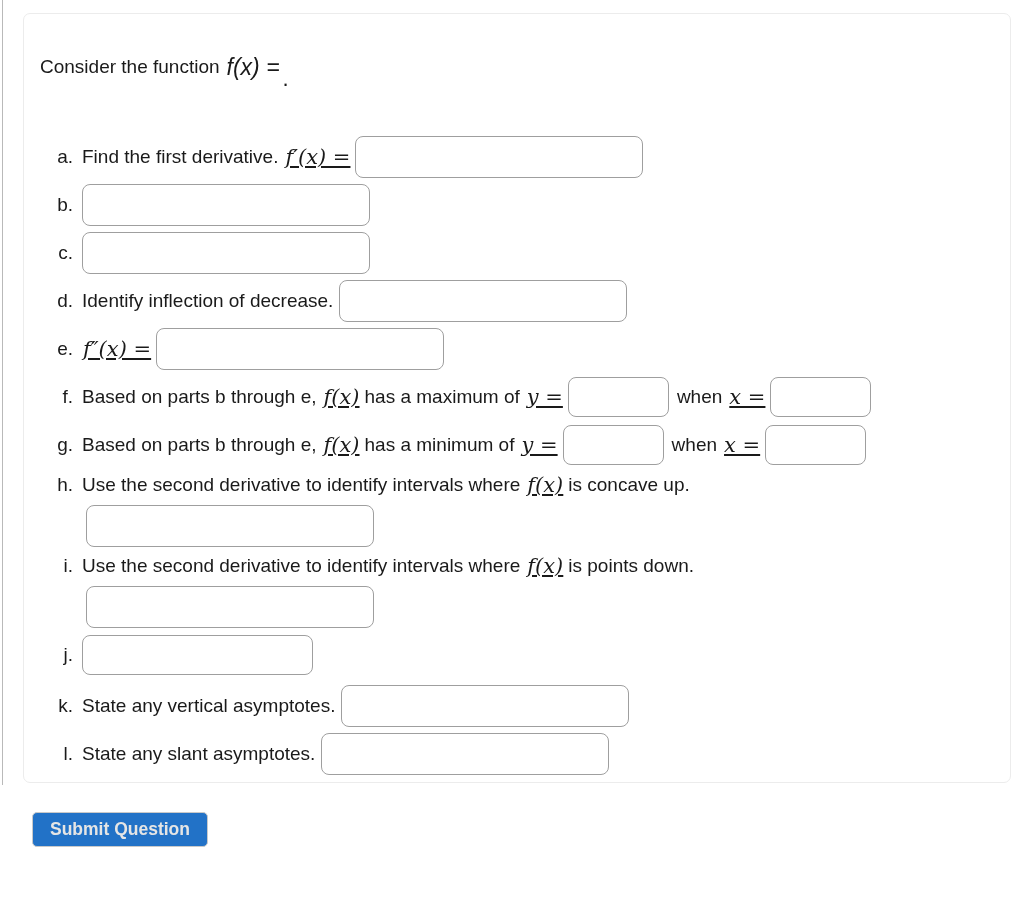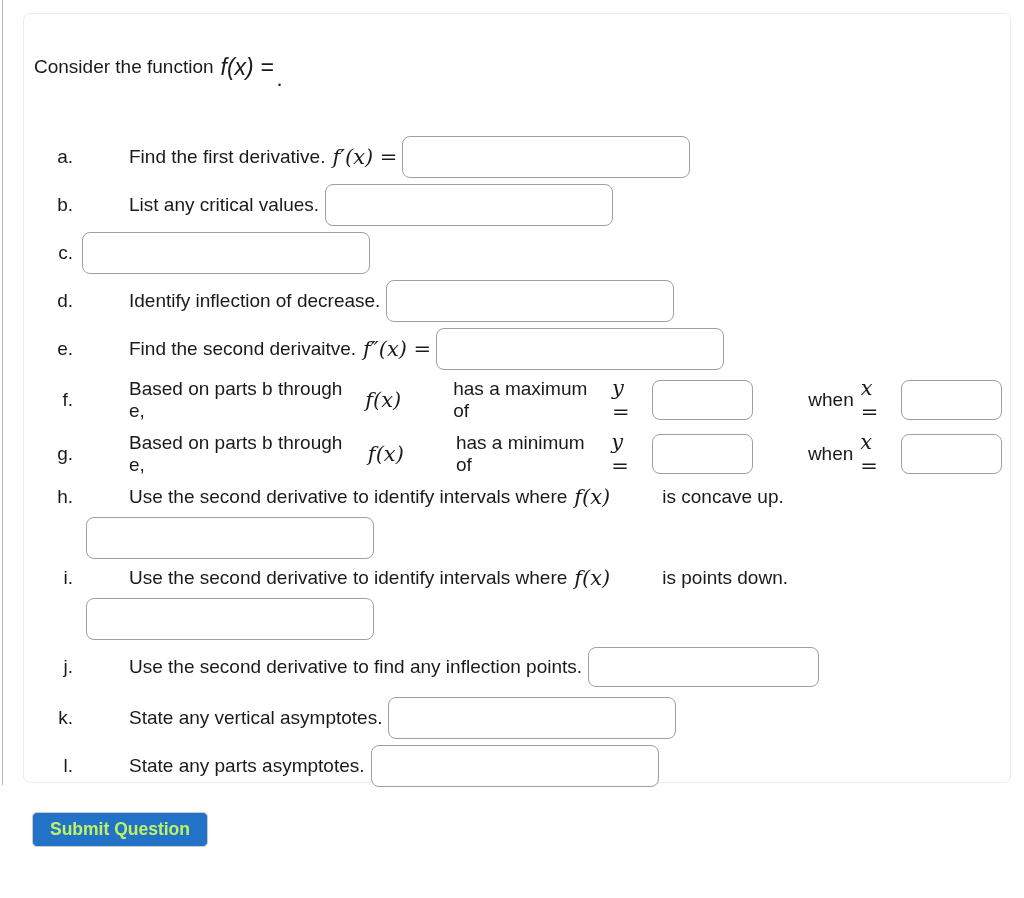--- a/index.html
+++ b/index.html
@@ -10,25 +10,25 @@
   }
   .left-edge{
     position:absolute;left:2px;top:0;width:1px;height:785px;background:#b9b9b9;
   }
   .panel{
     position:absolute;left:23px;top:13px;width:988px;height:770px;
     box-sizing:border-box;border:1px solid #ececec;border-radius:7px;
     padding-top:10px;background:#ffffff;
   }
   .intro{
-    display:flex;align-items:center;height:86px;margin-left:10px;
+    display:flex;align-items:center;height:86px;margin-left:16px;
   }
   .t{font-size:19px;}
   .math{
-    font-family:"DejaVu Serif", serif;font-style:italic;font-size:21px;
+    font-family:"DejaVu Serif", serif;font-style:italic;font-size:21px;text-decoration:underline;
   }
   .math-lg{
     font-family:Liberation Sans, sans-serif;font-style:italic;font-size:23px;margin-left:7px;
   }
   .frac{
     display:inline-block;text-align:center;margin-left:10px;vertical-align:middle;
   }
   .frac .num,.frac .den{
     font-family:"DejaVu Serif", serif;font-style:italic;font-size:23px;padding:0 6px;display:block;
   }
@@ -37,33 +37,33 @@
   .period{font-size:22px;margin-left:3px;align-self:center;transform:translateY(12px);}
   .rows{margin-top:26px;}
   .row{
     display:flex;align-items:center;min-height:42px;margin:0 0 6px 17px;font-size:19px;
   }
   .row.tight{min-height:26px;margin-top:2px;margin-bottom:7px;}
   .boxrow{margin:0 0 6px 62px;display:flex;align-items:center;min-height:42px;}
   .plabel{
     flex:none;width:32px;text-align:right;margin-right:9px;font-size:19px;
   }
-  .seg{margin-right:6px;margin-left:47px;}
+  .seg{margin-right:6px;}
   .row .math{margin:0 5px 0 1px;}
   input.ans{
     box-sizing:border-box;border:1.5px solid #9f9f9f;border-radius:8px;
     background:#fff;outline:none;font-size:18px;padding:0 8px;
     font-family:"Liberation Sans", sans-serif;
   }
   input.std{width:288px;height:42px;}
   input.sm{width:101px;height:40px;margin-right:8px;}
   input.md{width:231px;height:40px;}
   .submit-btn{
     position:absolute;left:32px;top:812px;height:35px;padding:0 17px;
-    background:#2272c7;color:#bef264;font-weight:bold;font-size:17.5px;
+    background:#2272c7;color:#e5e5e5;font-weight:bold;font-size:17.5px;
     font-family:"Liberation Sans", sans-serif;
     border:1px solid #c9c9c9;border-radius:5px;cursor:pointer;
   }
 </style>
 </head>
 <body>
 
 <div class="left-edge"></div>
 
 <div class="panel">
@@ -78,38 +78,36 @@
 
     <div class="row">
       <span class="plabel">a.</span>
       <span class="seg">Find the first derivative.</span>
       <span class="math">f′(x) =</span>
       <input class="ans std" type="text" style="">
     </div>
 
     <div class="row">
       <span class="plabel">b.</span>
-      <span class="seg">List any critical values.</span>
       <input class="ans std" type="text" style="">
     </div>
 
     <div class="row">
       <span class="plabel">c.</span>
       <input class="ans std" type="text" style="">
     </div>
 
     <div class="row">
       <span class="plabel">d.</span>
       <span class="seg">Identify inflection of decrease.</span>
       <input class="ans std" type="text" style="">
     </div>
 
     <div class="row">
       <span class="plabel">e.</span>
-      <span class="seg">Find the second derivaitve.</span>
       <span class="math">f″(x) =</span>
       <input class="ans std" type="text" style="">
     </div>
 
     <div class="row">
       <span class="plabel">f.</span>
       <span class="seg">Based on parts b through e,</span>
       <span class="math">f(x)</span>
       <span class="seg">has a maximum of</span>
       <span class="math">y =</span>
@@ -146,32 +144,31 @@
       <span class="seg">Use the second derivative to identify intervals where</span>
       <span class="math">f(x)</span>
       <span class="seg">is points down.</span>
     </div>
     <div class="boxrow">
       <input class="ans std" type="text" style="">
     </div>
 
     <div class="row" style="margin-bottom:9px;">
       <span class="plabel">j.</span>
-      <span class="seg">Use the second derivative to find any inflection points.</span>
       <input class="ans md" type="text" style="">
     </div>
 
     <div class="row">
       <span class="plabel">k.</span>
       <span class="seg">State any vertical asymptotes.</span>
       <input class="ans std" type="text" style="">
     </div>
 
     <div class="row">
       <span class="plabel">l.</span>
-      <span class="seg">State any parts asymptotes.</span>
+      <span class="seg">State any slant asymptotes.</span>
       <input class="ans std" type="text" style="">
     </div>
 
   </div>
 </div>
 
 <button class="submit-btn">Submit Question</button>
 
 </body></html>

